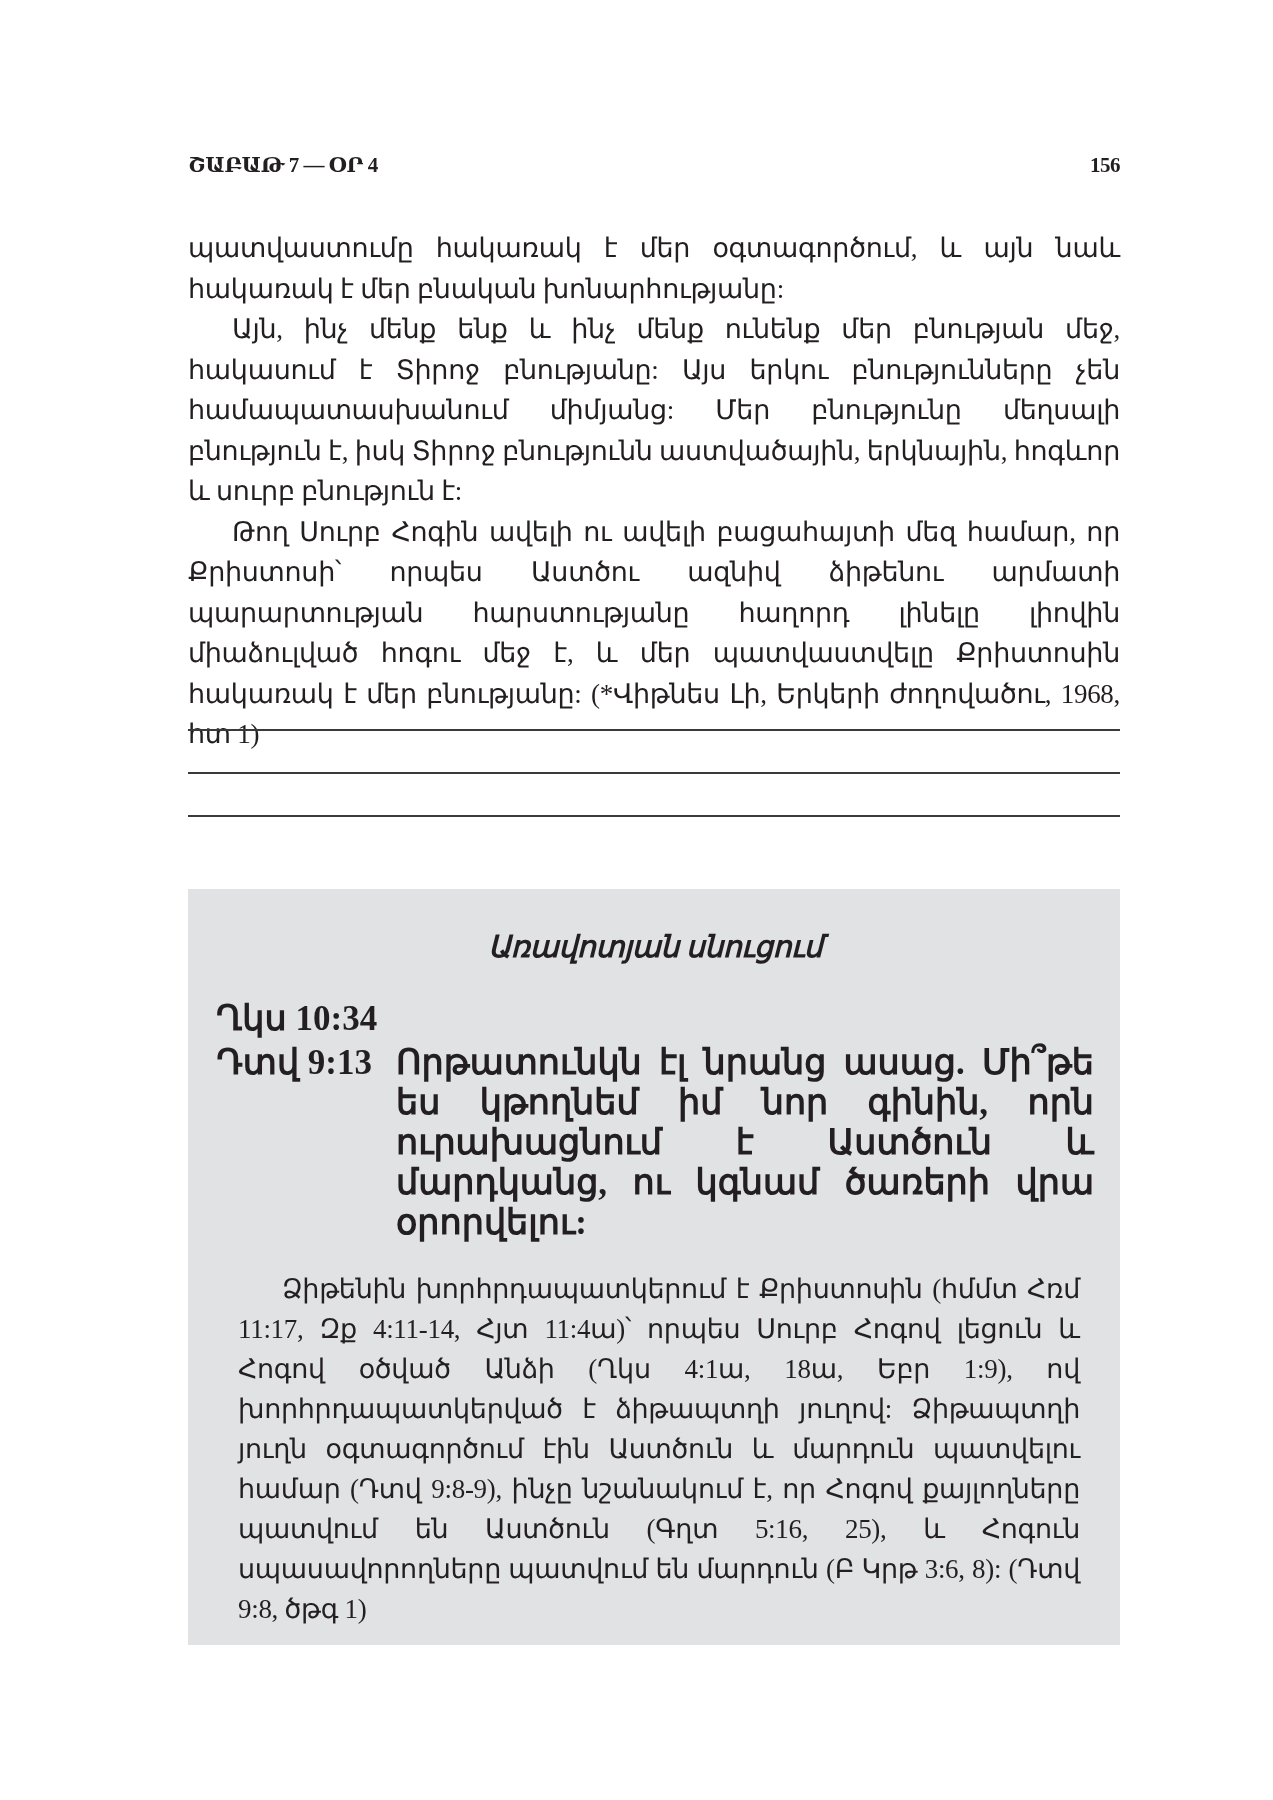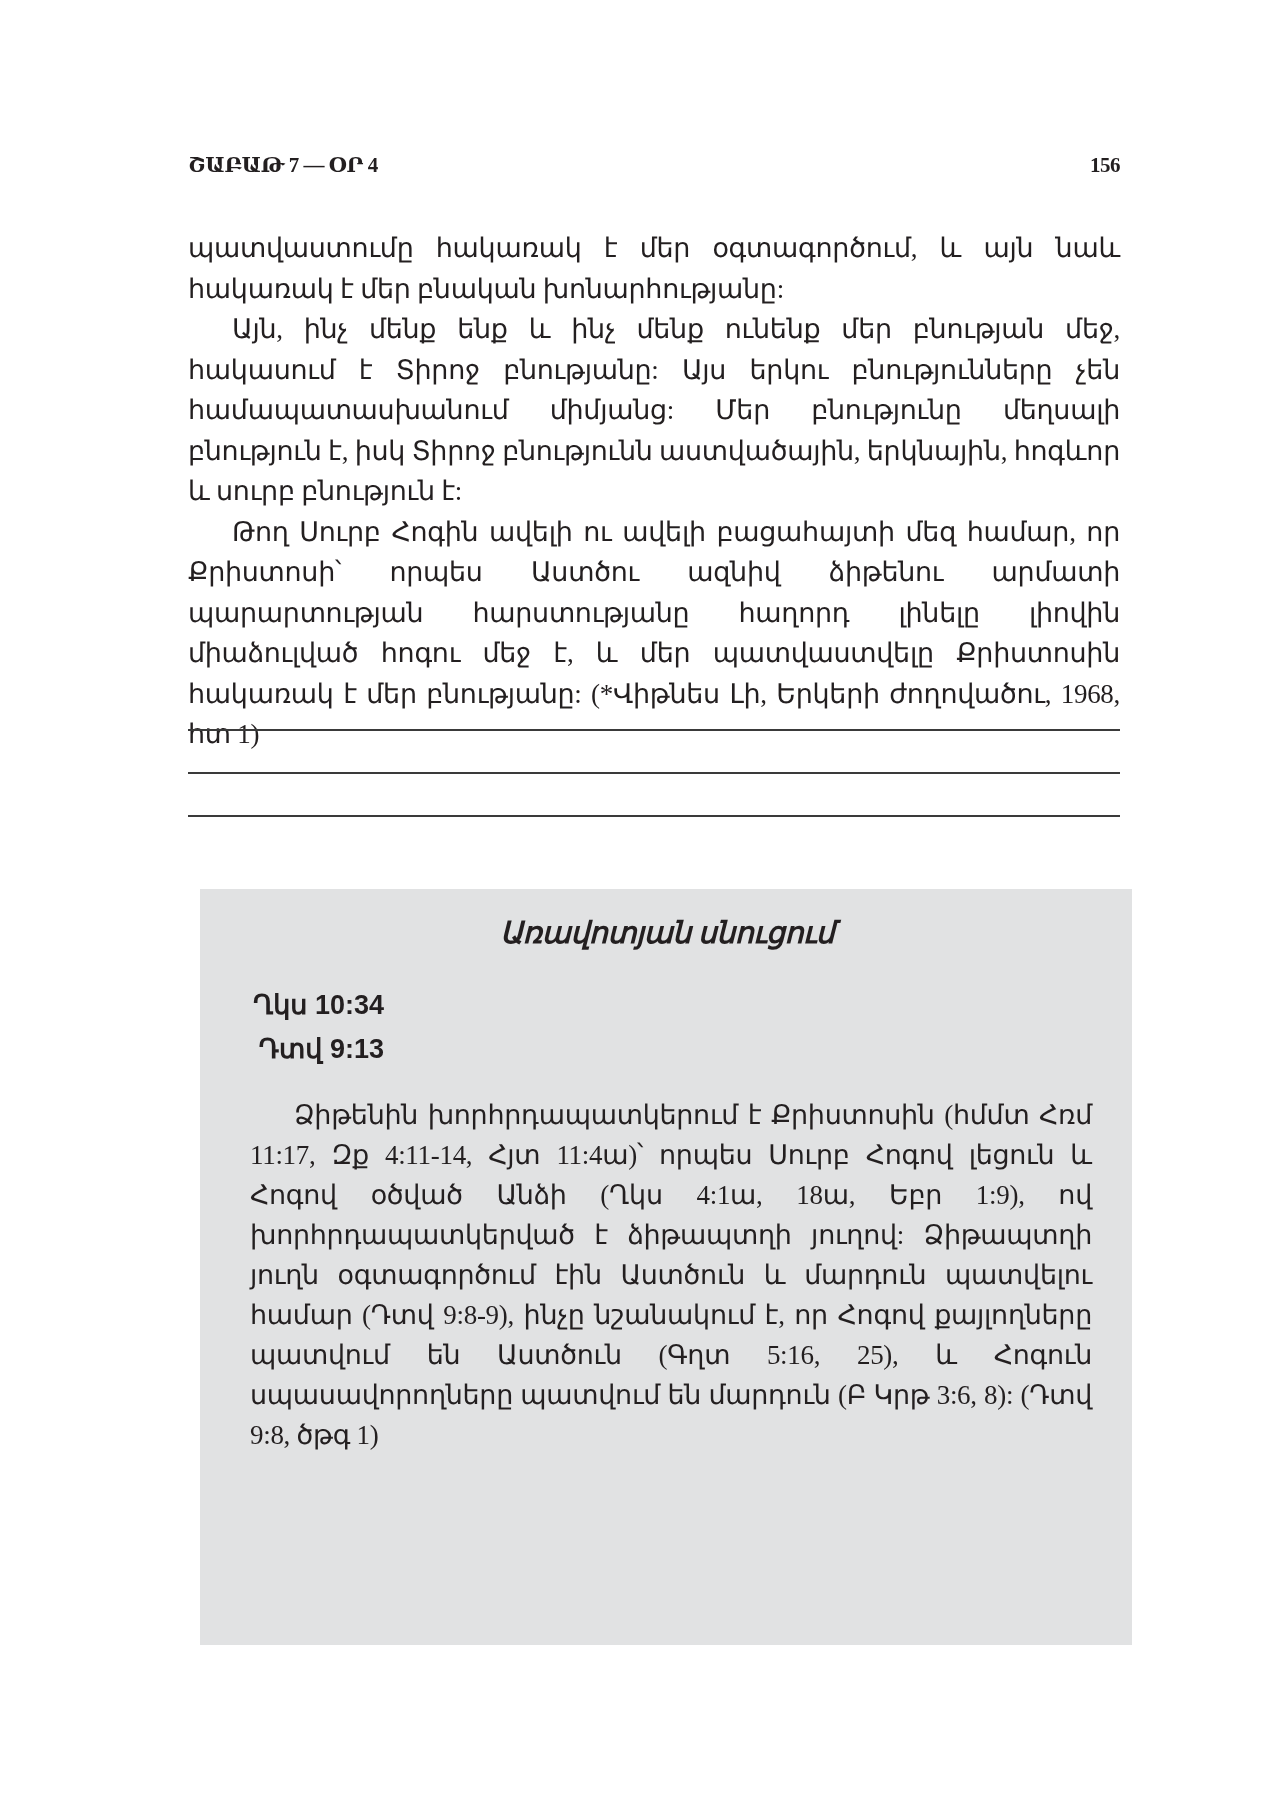--- a/index.html
+++ b/index.html
@@ -78,47 +78,47 @@
       height: 0;
       margin-bottom: 6px;
     }
     .blank-line {
       width: 932px;
       border-bottom: 2px solid #3a3a3a;
       height: 41px;
     }
     .morning-box {
       position: absolute;
-      left: 12px;
+      left: 0;
       top: 889px;
       width: 932px;
       height: 756px;
       background: #e1e2e3;
       box-sizing: border-box;
-      padding: 4px 26px 0 28px;
+      padding: 18px 26px 0 28px;
     }
     .box-title {
       text-align: center;
       font-family: "Liberation Serif", serif;
       font-style: italic;
       font-weight: bold;
       font-size: 30px;
       margin-top: 18px;
       height: 44px;
       line-height: 44px;
       letter-spacing: -0.5px;
     }
     .verses {
       margin-top: 30px;
     }
     .verse {
       display: flex;
-      font-family: Liberation Sans, sans-serif;
+      font-family: Liberation Serif, serif;
       font-weight: bold;
-      font-size: 27px;
+      font-size: 35px;
       line-height: 40px;
       margin-bottom: 4px;
     }
     .verse-ref {
       width: 180px;
       flex: 0 0 180px;
       text-align: right;
       padding-right: 24px;
       box-sizing: border-box;
       white-space: nowrap;
@@ -165,20 +165,21 @@
 
   <div class="morning-box">
     <div class="box-title">Առավոտյան սնուցում</div>
 
     <div class="verses">
       <div class="verse">
         <span class="verse-ref">Ղկս 10:34</span>
       </div>
       <div class="verse">
         <span class="verse-ref">Դտվ 9:13</span>
+        <span class="verse-text">Որթատունկն էլ նրանց ասաց. Մի՞թե ես կթողնեմ իմ նոր գինին, որն ուրախացնում է Աստծուն և մարդկանց, ու կգնամ ծառերի վրա օրորվելու:</span>
       </div>
     </div>
 
     <div class="box-body">
       <p>Ձիթենին խորհրդապատկերում է Քրիստոսին (հմմտ Հռմ 11:17, Զք 4:11-14, Հյտ 11:4ա)՝ որպես Սուրբ Հոգով լեցուն և Հոգով օծված Անձի (Ղկս 4:1ա, 18ա, Եբր 1:9), ով խորհրդապատկերված է ձիթապտղի յուղով: Ձիթապտղի յուղն օգտագործում էին Աստծուն և մարդուն պատվելու համար (Դտվ 9:8-9), ինչը նշանակում է, որ Հոգով քայլողները պատվում են Աստծուն (Գղտ 5:16, 25), և Հոգուն սպասավորողները պատվում են մարդուն (Բ Կրթ 3:6, 8): (Դտվ 9:8, ծթգ 1)</p>
     </div>
   </div>
 
 </div>
 

